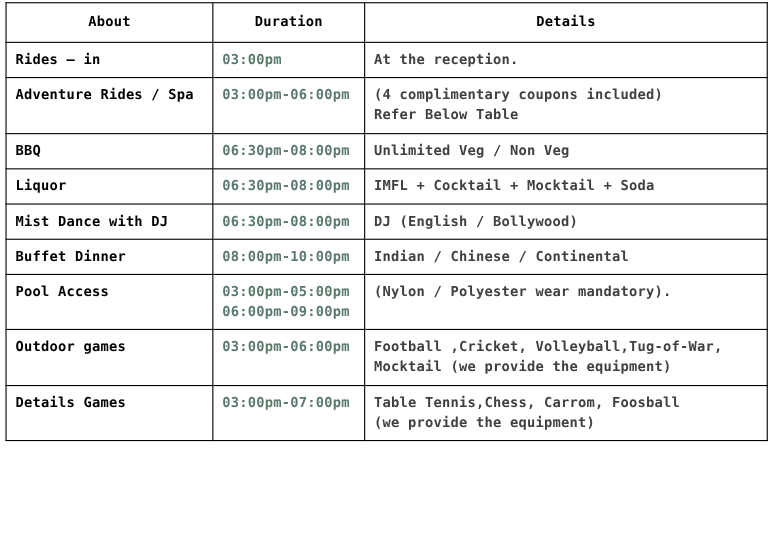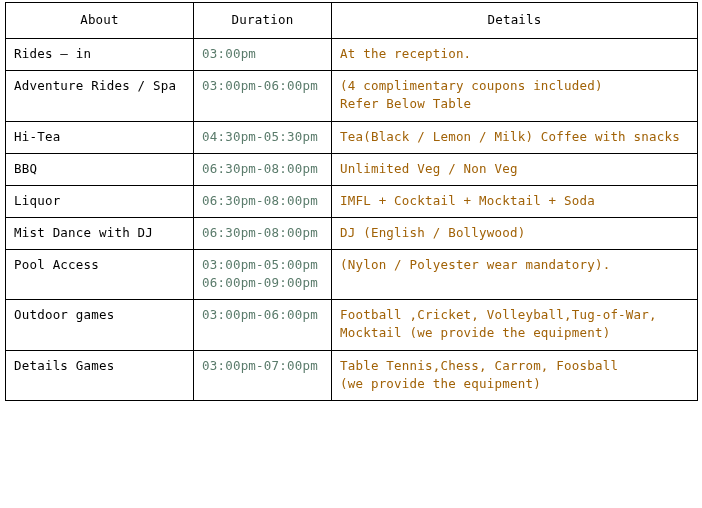--- a/index.html
+++ b/index.html
@@ -25,21 +25,21 @@
     width: 692px;
     margin: 2px 0 0 5px;
   }
   table.schedule th,
   table.schedule td {
     border: 1px solid #000000;
     padding: 6px 8px 7px 8px;
     vertical-align: top;
     font-size: 12.5px;
     line-height: 1.45;
-    font-weight: normal;
+    font-weight: bold;
     letter-spacing: 0.2px;
     margin-top: 36px;
   }
   table.schedule th {
     text-align: center;
     color: #000000;
     font-size: 12.5px;
     padding-top: 8px;
     padding-bottom: 9px;
   }
@@ -49,21 +49,21 @@
 
   td.about {
     color: #000000;
     text-align: left;
   }
   td.duration {
     color: #5a7b6b;
     white-space: pre-line;
   }
   td.details {
-    color: #a16207;
+    color: #404040;
     text-align: left;
     white-space: pre-line;
   }
   .row-tall td { padding-top: 8px; padding-bottom: 9px; }
 </style>
 </head>
 <body>
 
 <div class="sheet">
   <table class="schedule">
@@ -85,38 +85,38 @@
         <td class="duration">03:00pm</td>
         <td class="details">At the reception.</td>
       </tr>
       <tr class="row-tall">
         <td class="about">Adventure Rides / Spa</td>
         <td class="duration">03:00pm-06:00pm</td>
         <td class="details">(4 complimentary coupons included)
 Refer Below Table</td>
       </tr>
       <tr>
-        <td class="about">Hi-Tea</td>
-        <td class="duration">04:30pm-05:30pm</td>
-        <td class="details">Tea(Black / Lemon / Milk) Coffee with snacks</td>
-      </tr>
-      <tr>
         <td class="about">BBQ</td>
         <td class="duration">06:30pm-08:00pm</td>
         <td class="details">Unlimited Veg / Non Veg</td>
       </tr>
       <tr>
         <td class="about">Liquor</td>
         <td class="duration">06:30pm-08:00pm</td>
         <td class="details">IMFL + Cocktail + Mocktail + Soda</td>
       </tr>
       <tr>
         <td class="about">Mist Dance with DJ</td>
         <td class="duration">06:30pm-08:00pm</td>
         <td class="details">DJ (English / Bollywood)</td>
+      </tr>
+      <tr>
+        <td class="about">Buffet Dinner</td>
+        <td class="duration">08:00pm-10:00pm</td>
+        <td class="details">Indian / Chinese / Continental</td>
       </tr>
       <tr class="row-tall">
         <td class="about">Pool Access</td>
         <td class="duration">03:00pm-05:00pm
 06:00pm-09:00pm</td>
         <td class="details">(Nylon / Polyester wear mandatory).</td>
       </tr>
       <tr class="row-tall">
         <td class="about">Outdoor games</td>
         <td class="duration">03:00pm-06:00pm</td>

